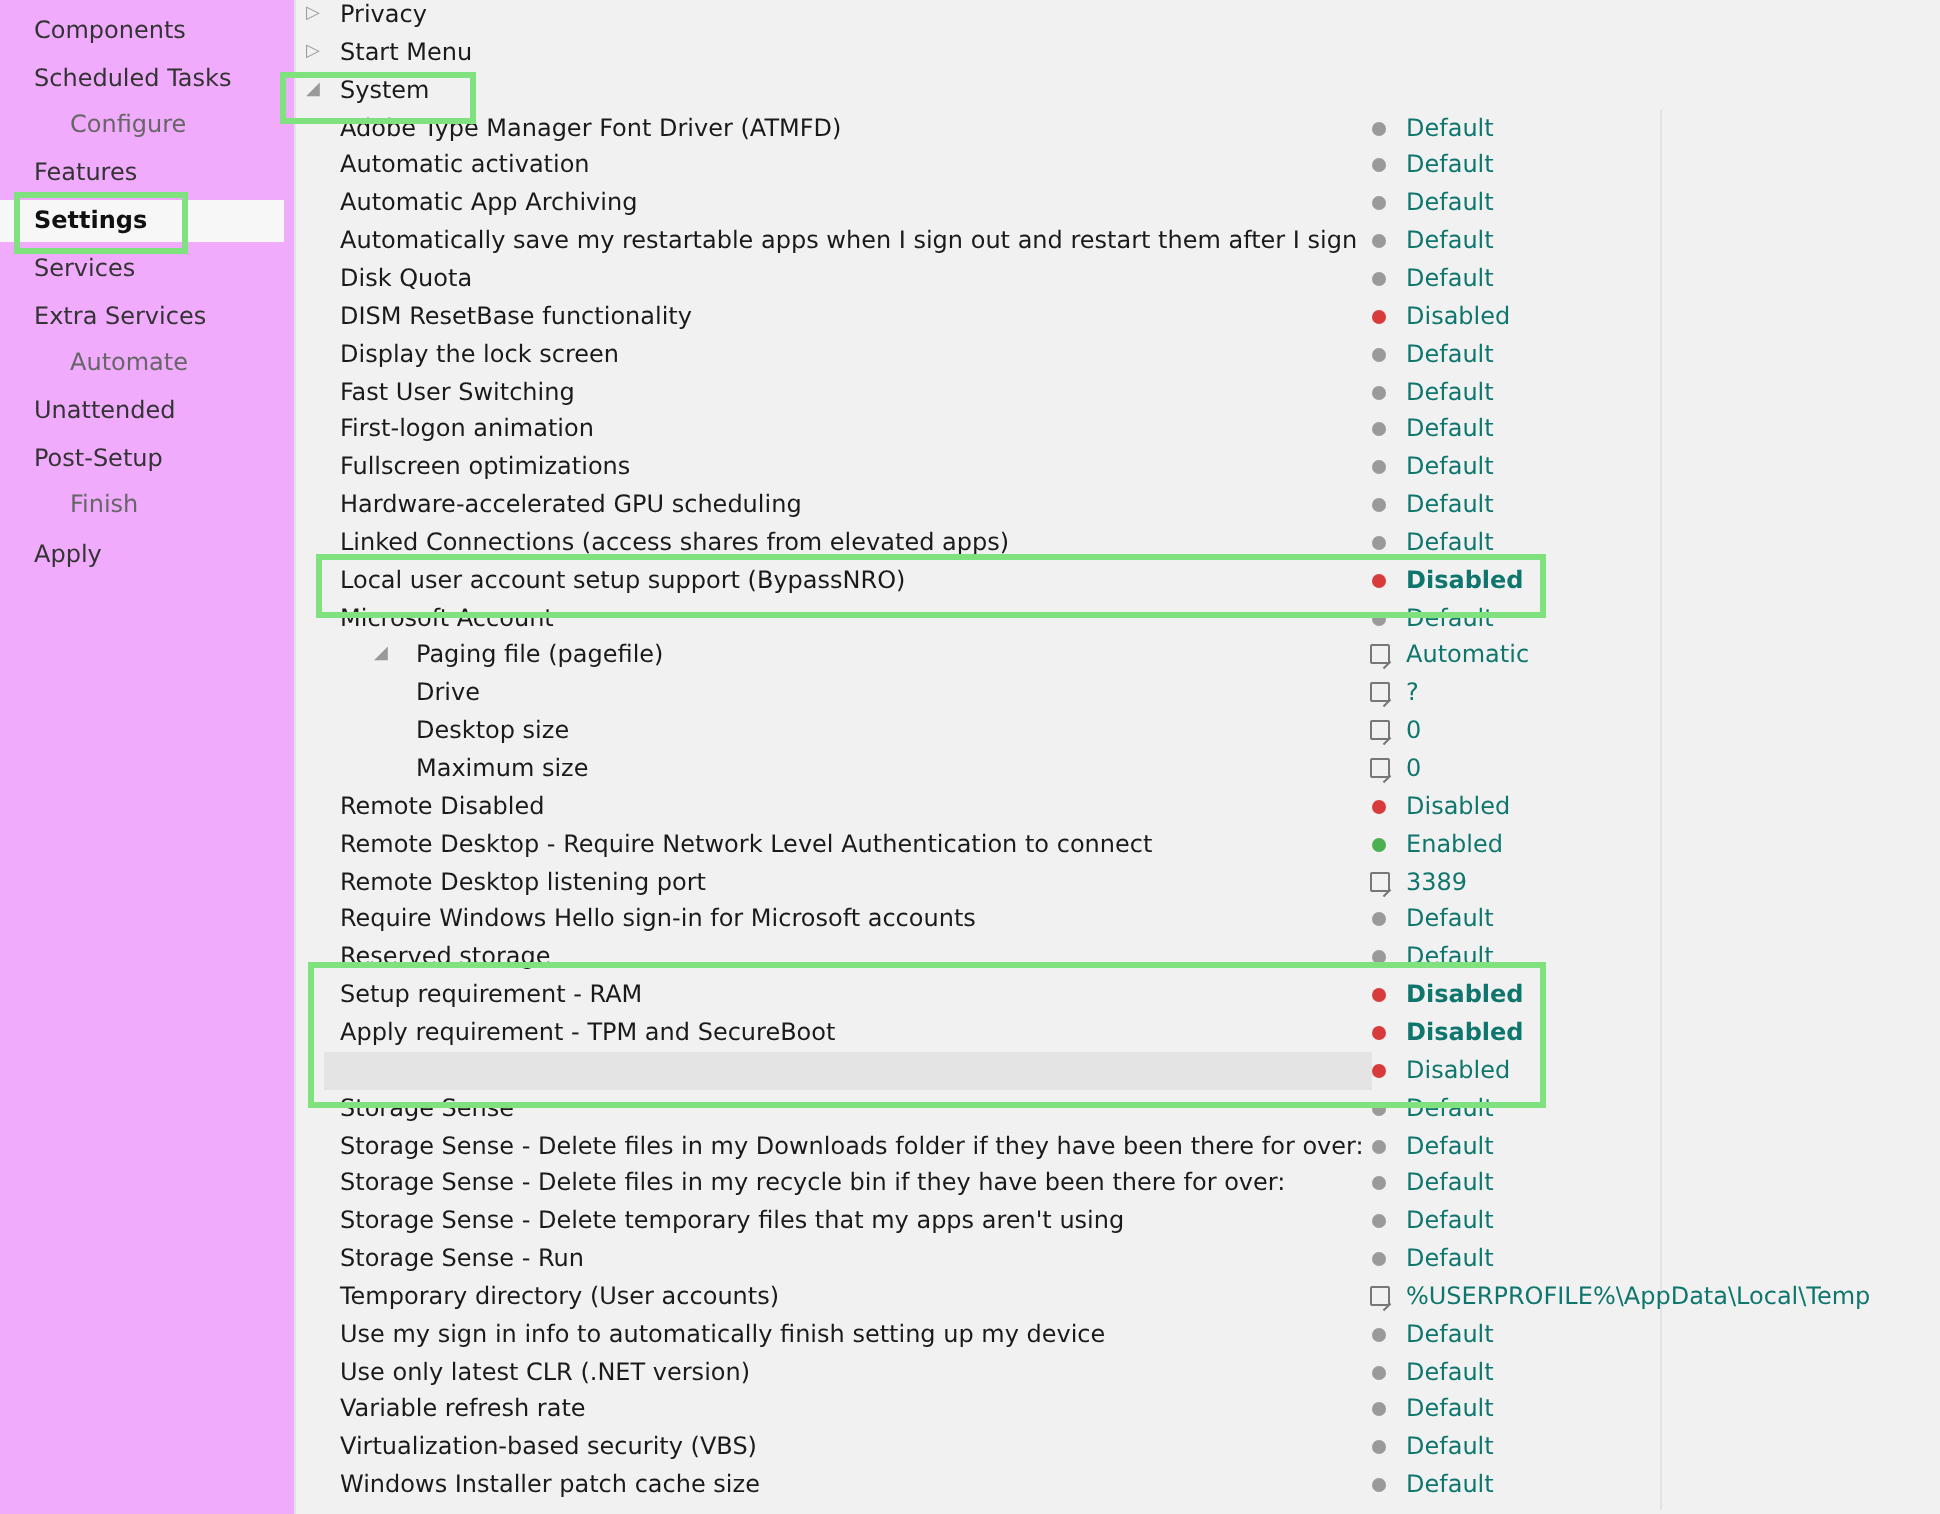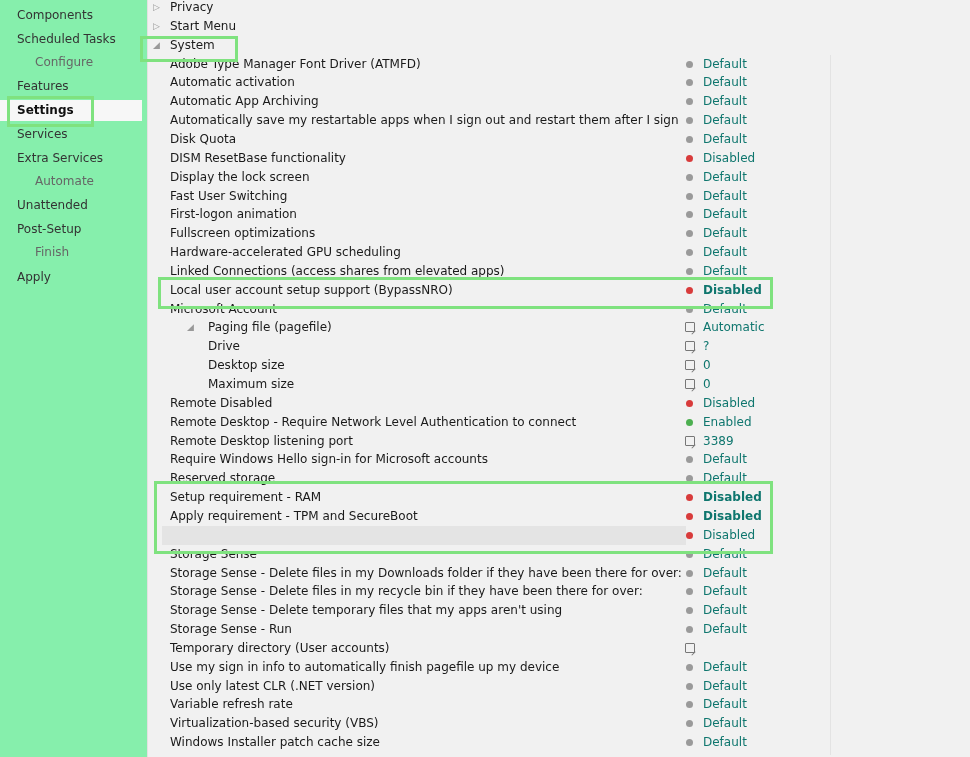--- a/index.html
+++ b/index.html
@@ -4,21 +4,21 @@
 <style>
   html, body { margin:0; padding:0; }
   body {
     width:970px; height:757px; overflow:hidden; position:relative;
     background:#f1f1f1;
     font-family:"DejaVu Sans", "Liberation Sans", sans-serif;
     font-size:12px; color:#1a1a1a;
   }
   .sidebar {
     position:absolute; left:0; top:0; width:147px; height:757px;
-    background:#86efac; border-right:1px solid #e2e2e2;
+    background:#f0abfc; border-right:1px solid #e2e2e2;
   }
   .sb-item { position:absolute; left:17px; height:19px; line-height:19px; color:#333; white-space:nowrap; }
   .sb-group { position:absolute; left:0; height:19px; line-height:19px; color:#666; white-space:nowrap;padding-left:35px; }
   .sb-item.selected { font-weight:bold; color:#111; }
   .sb-sel-bg { position:absolute; left:0; top:100px; width:142px; height:21px; background:#f7f7f7; }
 
   .main { position:absolute; left:148px; top:0; width:822px; height:757px; }
   .row { position:absolute; left:0; width:822px; height:19px; line-height:19px; white-space:nowrap; }
   .row .label { position:absolute; top:0; color:#1a1a1a; }
   .row .ind { position:absolute; left:536px; top:0; width:12px; height:19px; }
@@ -289,23 +289,24 @@
         <span class="ind">
           <span class="dot" style="background: rgb(154, 154, 154);"></span>
         </span>
         <span class="val">Default</span>
       </div>
       <div class="row" style="top: 638.9px;">
         <span class="label" style="left: 22px;">Temporary directory (User accounts)</span>
         <span class="ind">
           <span class="edit"></span>
         </span>
+        <span class="val">%USERPROFILE%\AppData\Local\Temp</span>
       </div>
       <div class="row" style="top: 657.75px;">
-        <span class="label" style="left: 22px;">Use my sign in info to automatically finish pagefile up my device</span>
+        <span class="label" style="left: 22px;">Use my sign in info to automatically finish setting up my device</span>
         <span class="ind">
           <span class="dot" style="background: rgb(154, 154, 154);"></span>
         </span>
         <span class="val">Default</span>
       </div>
       <div class="row" style="top: 676.6px;">
         <span class="label" style="left: 22px;">Use only latest CLR (.NET version)</span>
         <span class="ind">
           <span class="dot" style="background: rgb(154, 154, 154);"></span>
         </span>

